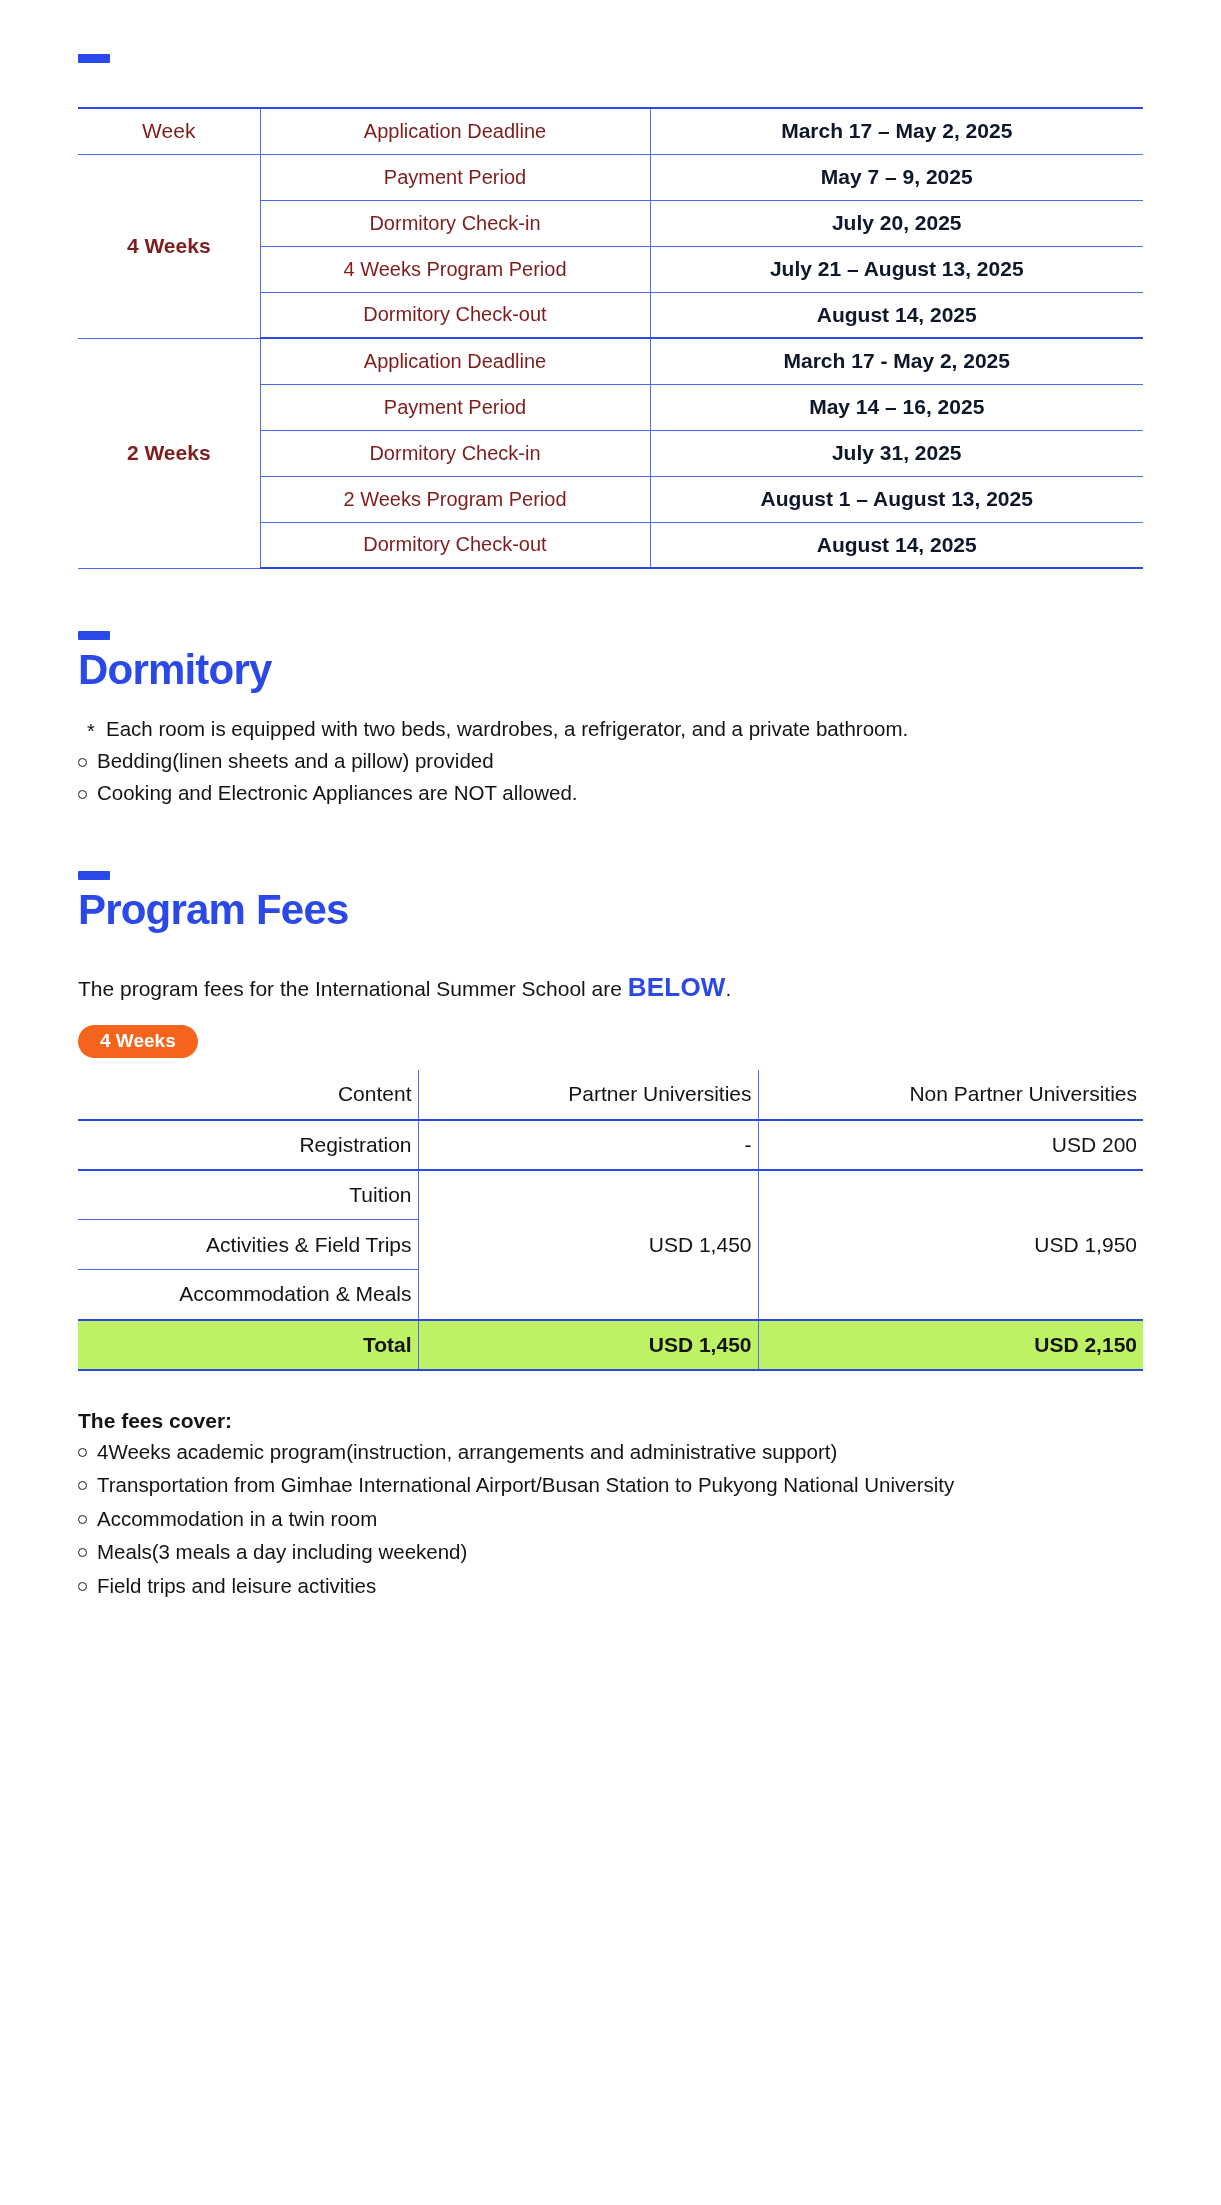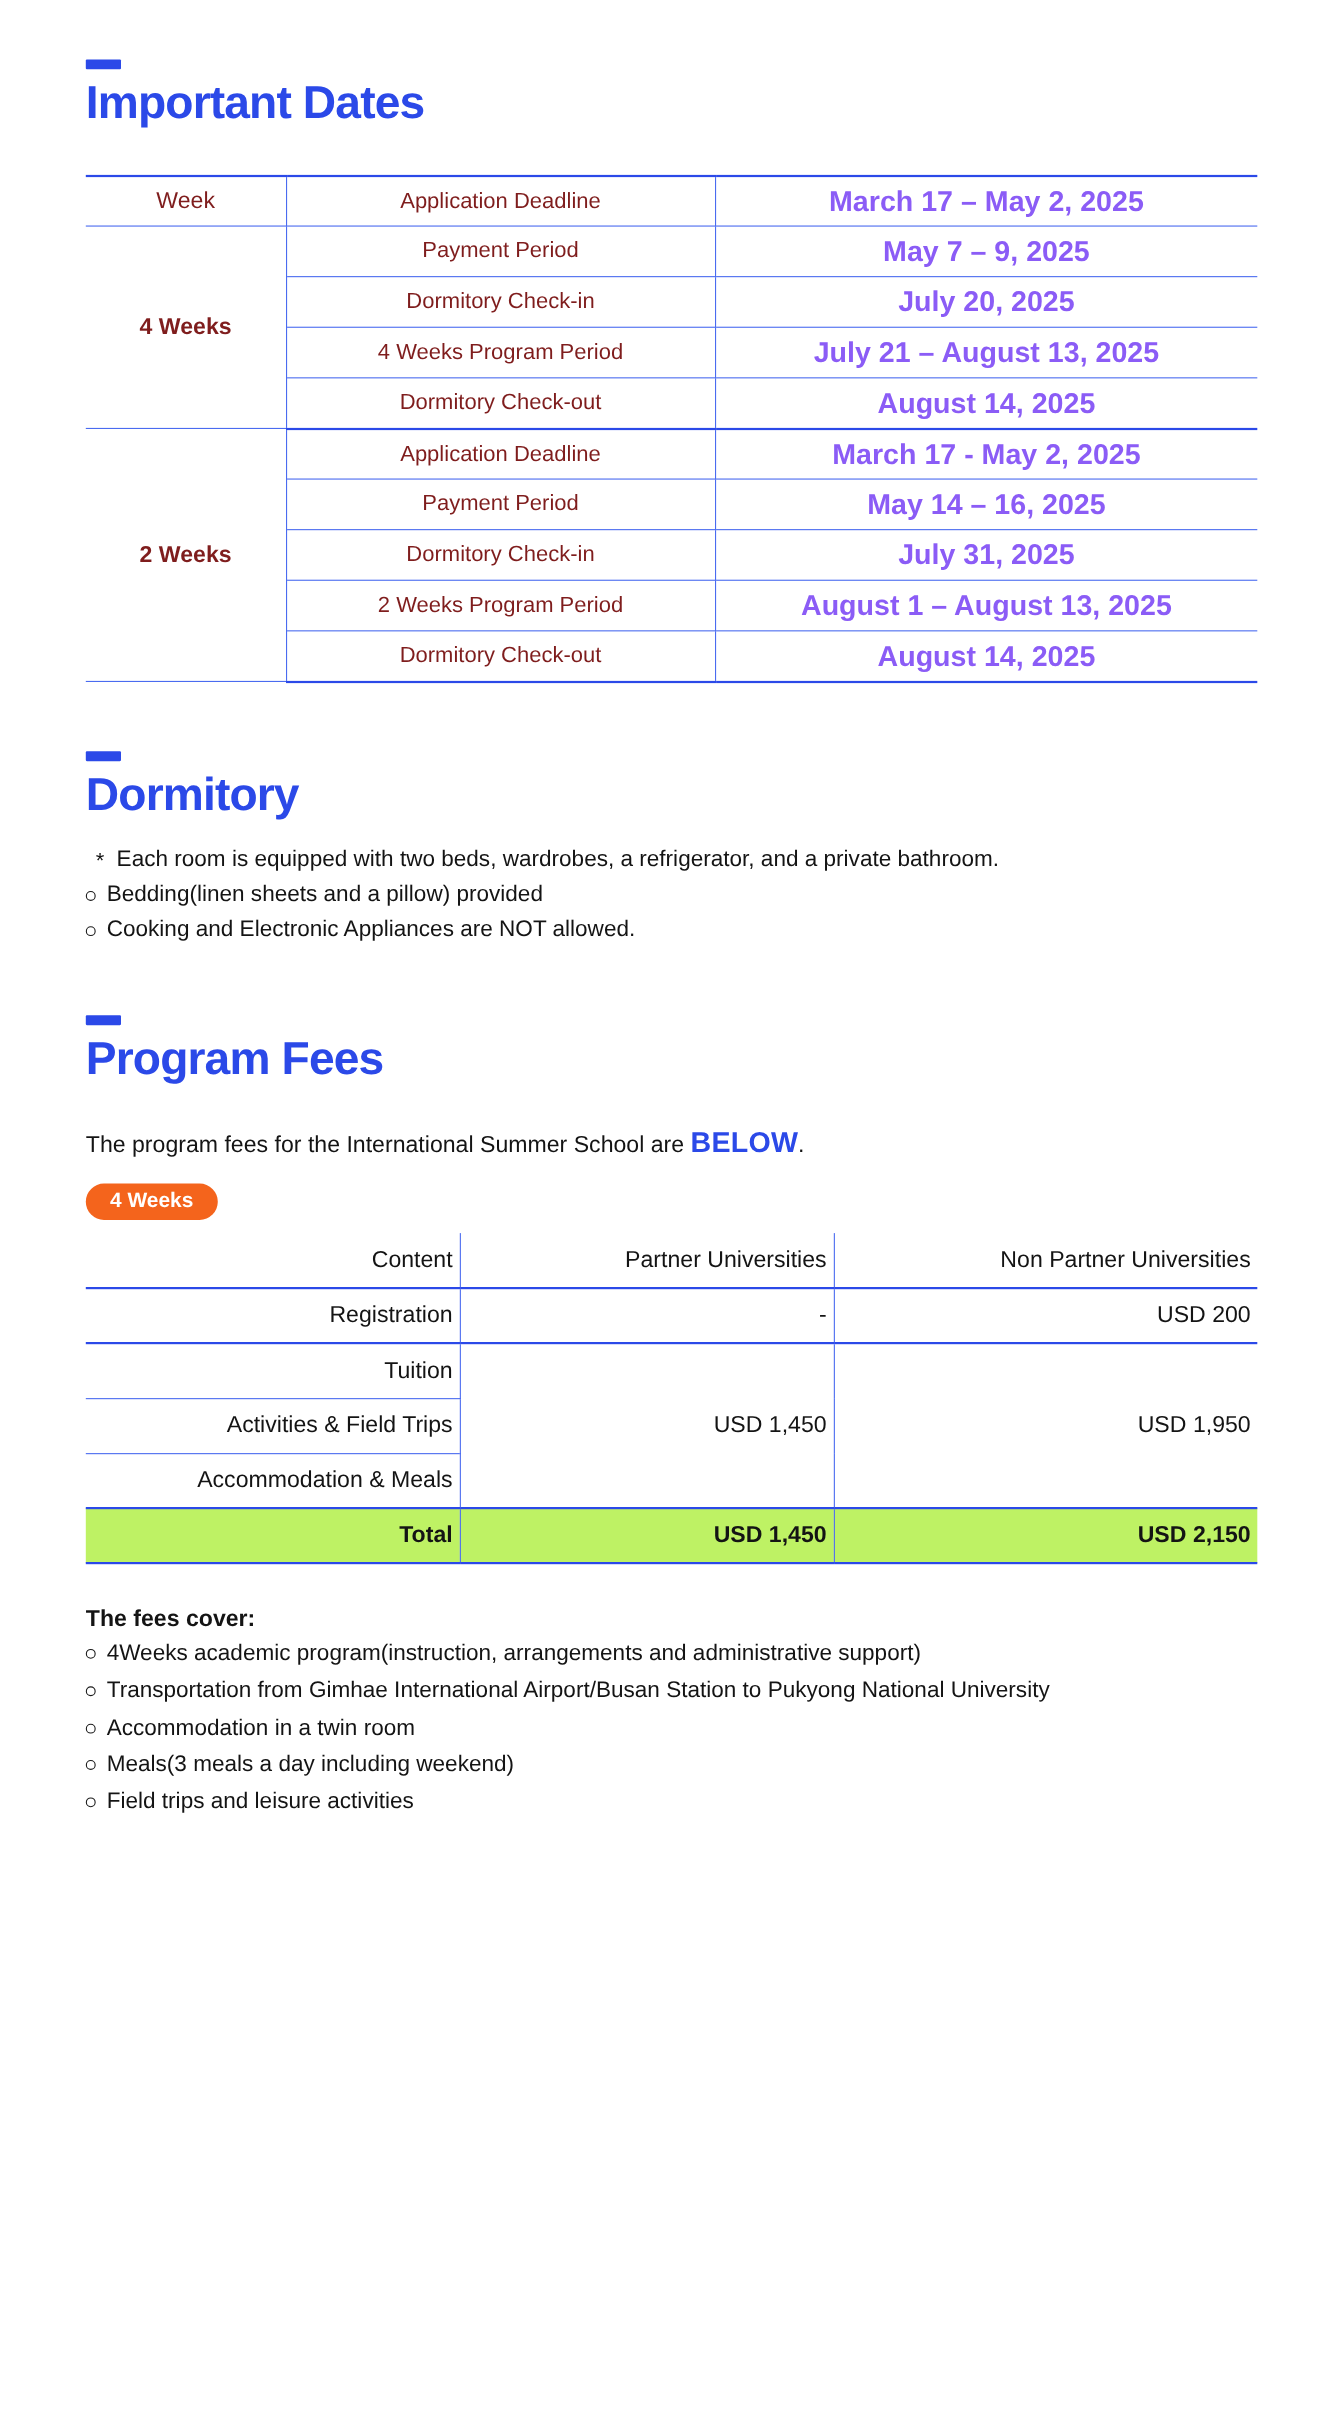--- a/index.html
+++ b/index.html
@@ -63,23 +63,23 @@
     color: #7f1d1d;
     padding: 2px 6px;
     font-weight: 400;
   }
   table.dates td.lbl {
     border-left: none;
     font-weight: 700;
     font-size: 21px;
   }
   table.dates td.dateval {
-    color: #8b5cf6;
-    font-weight: 700;
-    font-size: 26px;
+    color: #0f172a;
+    font-weight: 700;
+    font-size: 21px;
     border-right: none;
     margin-left: 35px;
   }
   table.dates tr.grp-start td { border-top: 2.2px solid #2B49E8; }
   table.dates tr.grp-end   td { border-bottom: 2.2px solid #2B49E8; }
   table.dates td.wkhdr {
     border-left: none;
     font-weight: 400;
     font-size: 21px;
   }
@@ -221,21 +221,20 @@
   .sp-top-52 { margin-top: 54px; }
 </style>
 </head>
 <body>
 
 <div class="page">
 
   
   <div class="section sp-top-52">
     <div class="sec-dash"></div>
-    <div class="sec-title">Important Dates</div>
   </div>
 
   <div class="dates-wrap">
     <table class="dates">
       <colgroup>
         <col class="col-a">
           <col class="col-b">
           <col class="col-c">
       </colgroup>
       <tbody>

